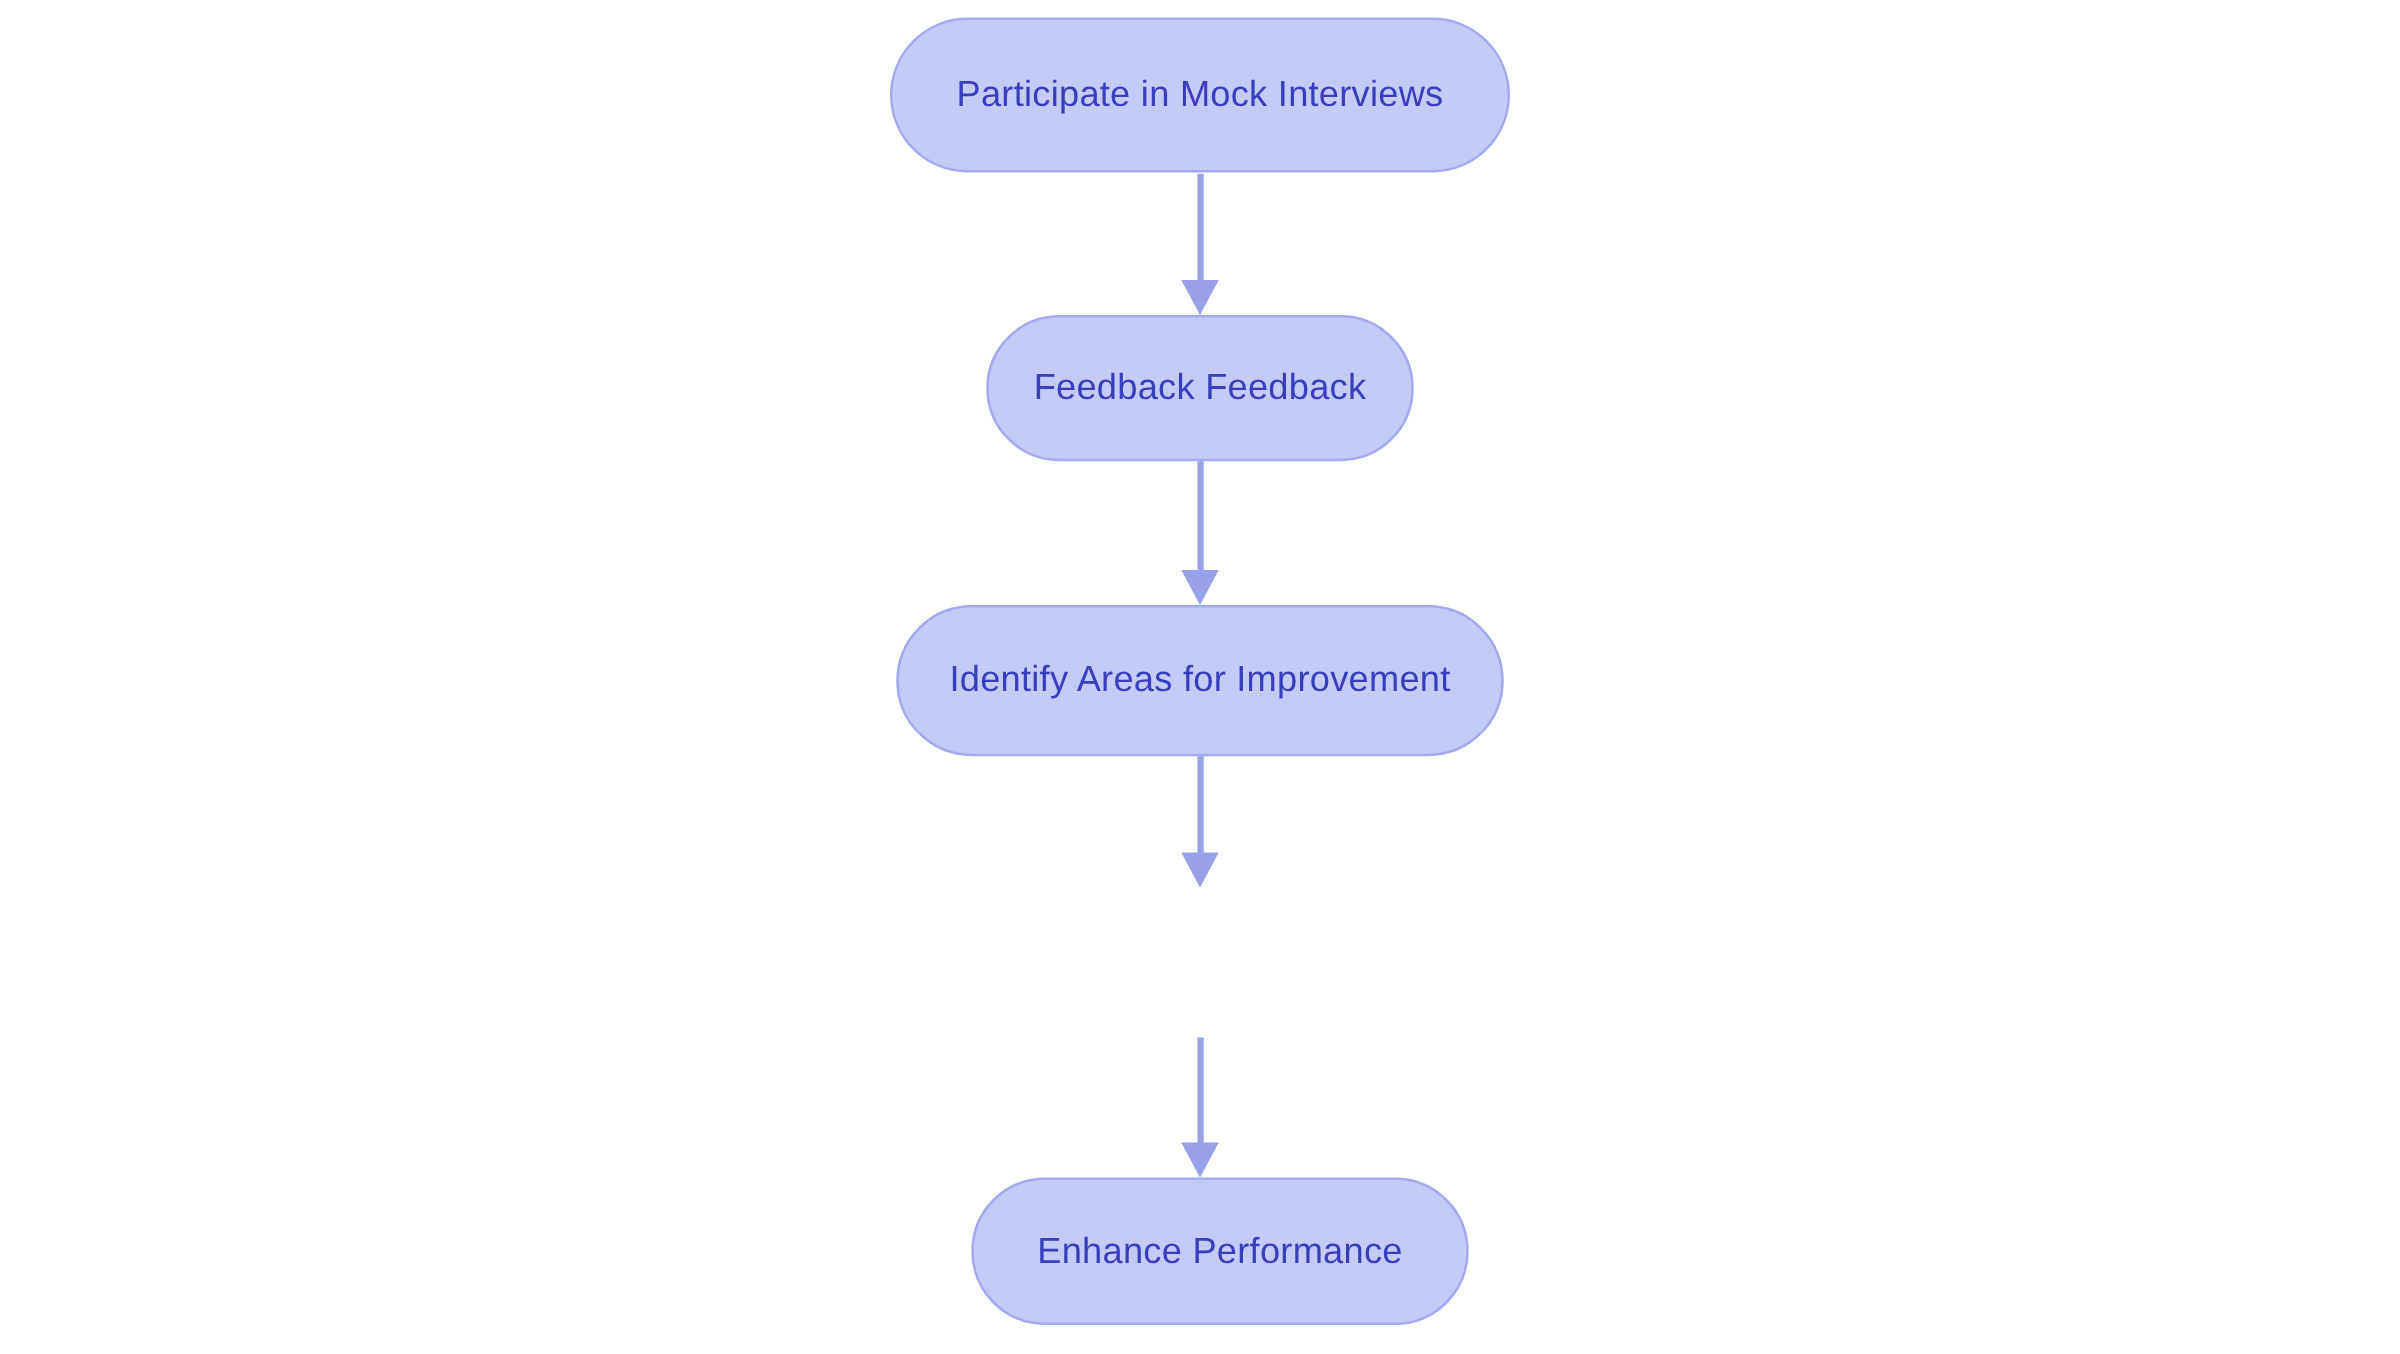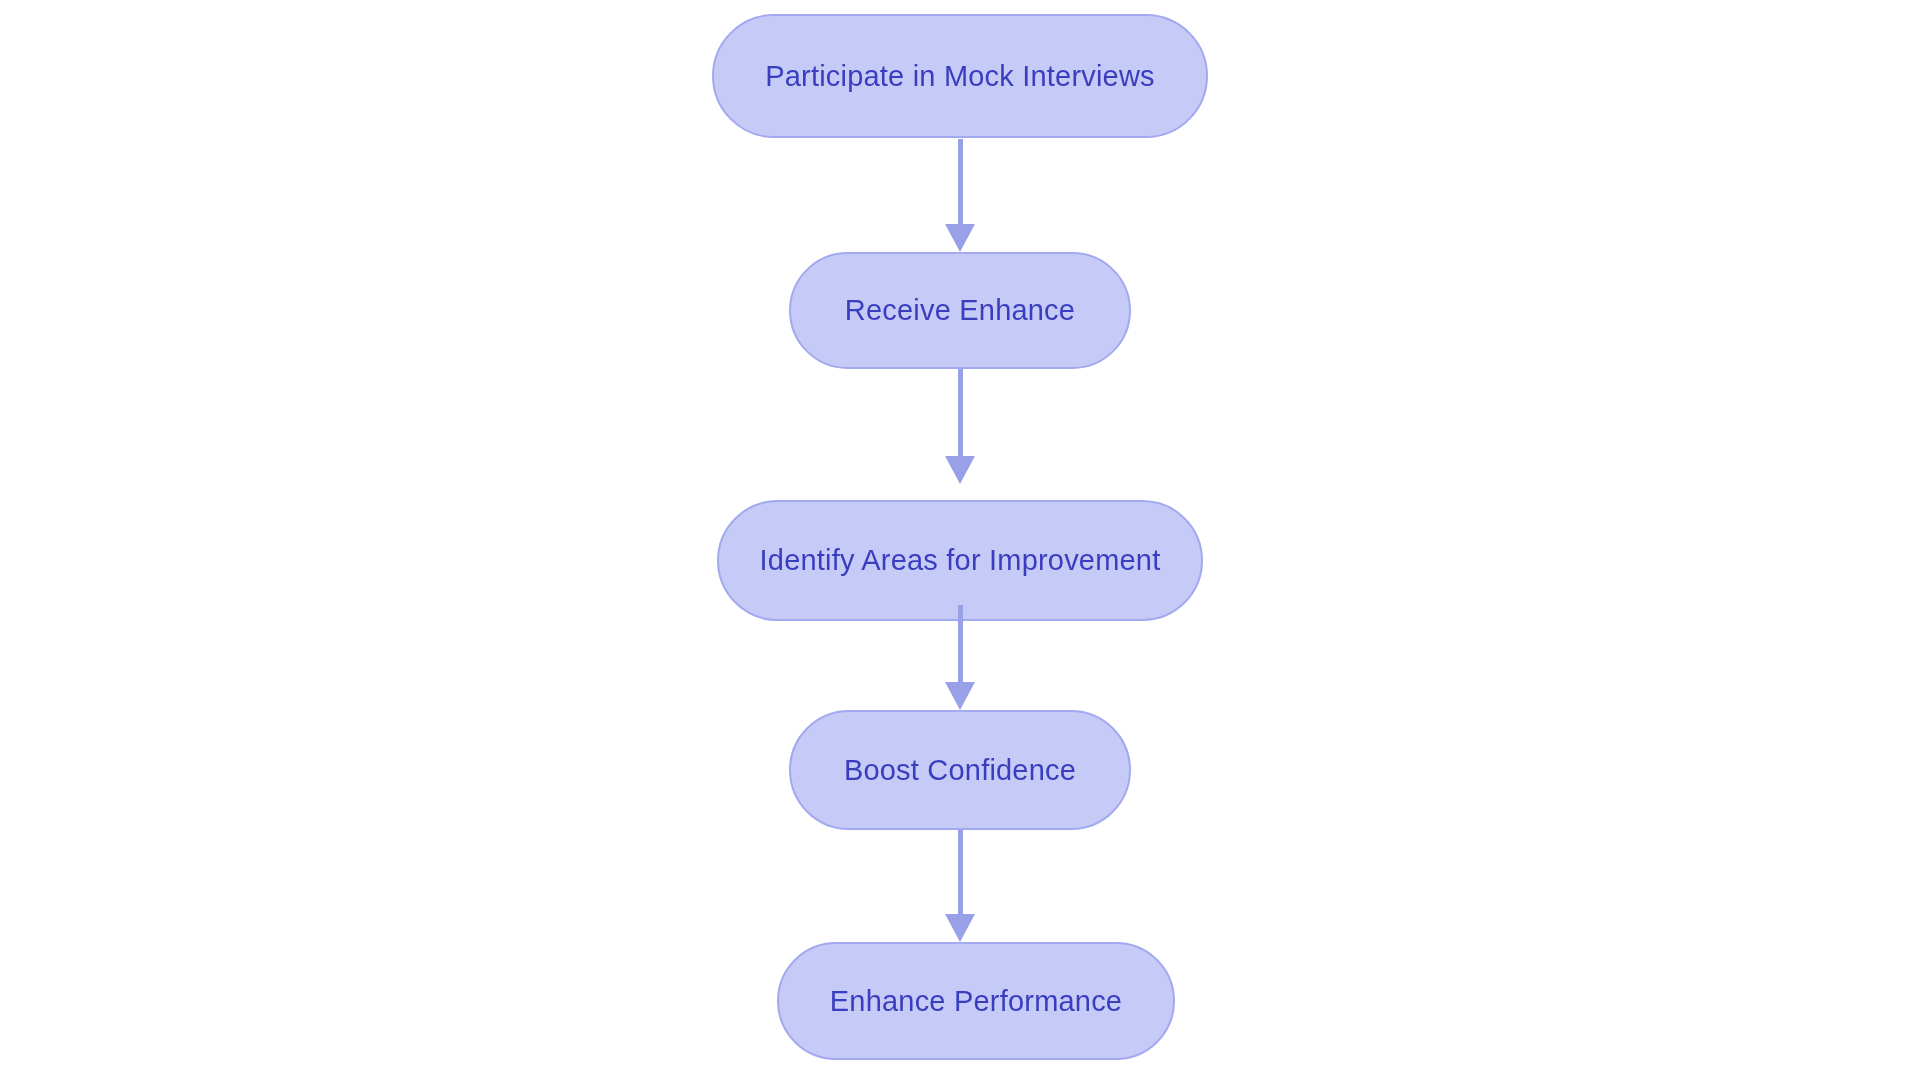--- a/index.html
+++ b/index.html
@@ -38,21 +38,21 @@
   .node-label {
     color: var(--node-text);
     font-size: 29px;
     font-weight: 400;
     letter-spacing: 0.2px;
     white-space: nowrap;
     text-align: center;
   }
   .node-0 { left: 712px; top: 14px;  width: 496px; height: 124px; }
   .node-1 { left: 789px; top: 252px; width: 342px; height: 117px; }
-  .node-2 { left: 717px; top: 500px; width: 486px; height: 121px; align-items: center; }
+  .node-2 { left: 717px; top: 484px; width: 486px; height: 121px; align-items: center; }
   .node-3 { left: 789px; top: 710px; width: 342px; height: 120px; }
   .node-4 { left: 777px; top: 942px; width: 398px; height: 118px; }
 
   .arrow { position: absolute; }
   .arrow-line {
     position: absolute;
     left: 958px;
     width: 5px;
     background: var(--arrow);
   }
@@ -82,40 +82,37 @@
   <div class="node node-0">
     <span class="node-label">Participate in Mock Interviews</span>
   </div>
 
   <div class="arrow arrow-0">
     <div class="arrow-line"></div>
     <div class="arrow-head"></div>
   </div>
 
   <div class="node node-1">
-    <span class="node-label">Receive Enhance</span>
+    <span class="node-label">Feedback Feedback</span>
   </div>
 
   <div class="arrow arrow-1">
     <div class="arrow-line"></div>
     <div class="arrow-head"></div>
   </div>
 
   <div class="node node-2">
     <span class="node-label">Identify Areas for Improvement</span>
   </div>
 
   <div class="arrow arrow-2">
     <div class="arrow-line"></div>
     <div class="arrow-head"></div>
   </div>
 
-  <div class="node node-3">
-    <span class="node-label">Boost Confidence</span>
-  </div>
 
   <div class="arrow arrow-3">
     <div class="arrow-line"></div>
     <div class="arrow-head"></div>
   </div>
 
   <div class="node node-4">
     <span class="node-label">Enhance Performance</span>
   </div>
 

